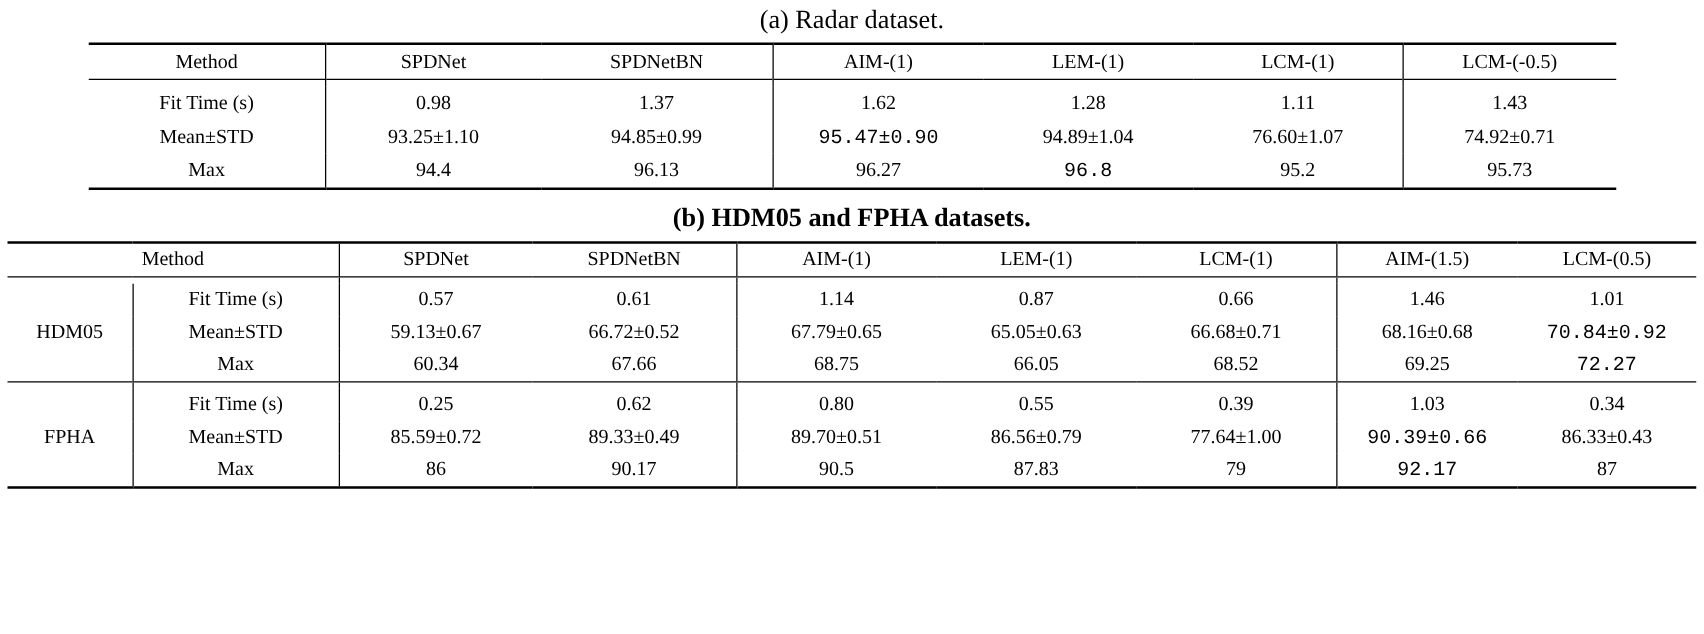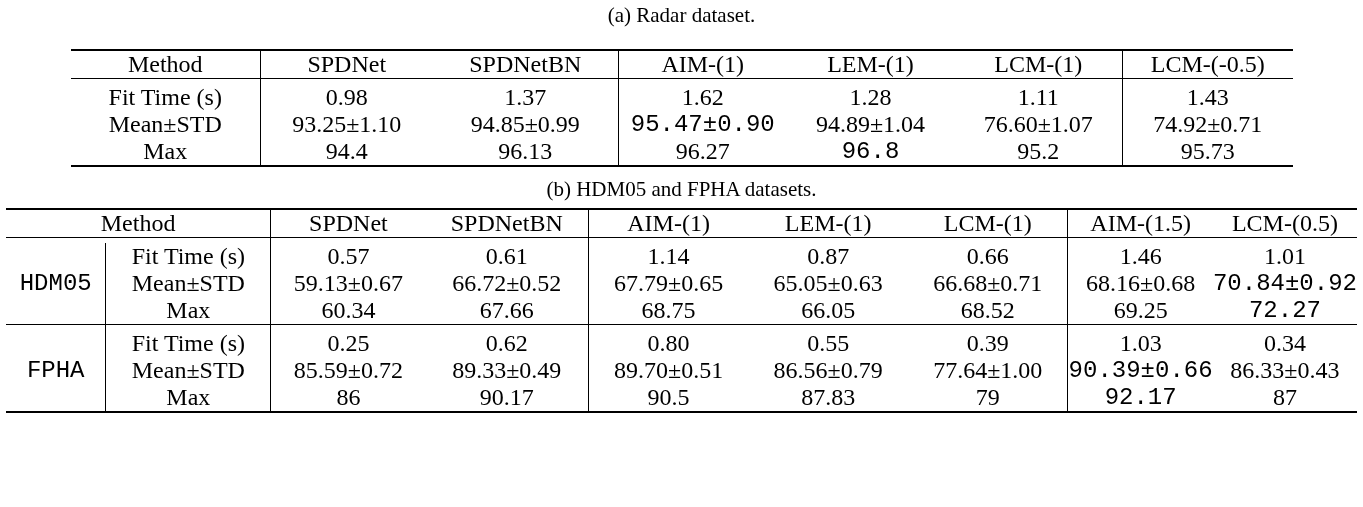--- a/index.html
+++ b/index.html
@@ -20,26 +20,26 @@
     height: 507px;
     box-sizing: border-box;
     padding: 0 6px;
   }
   .caption {
     text-align: center;
     font-size: 21px;
     line-height: 26px;
     font-family: "Liberation Serif", serif;
   }
-  .cap-a { margin: 2px 0 21px 0; }
-  .cap-b { margin: 4px 0 6px 0; }
+  .cap-a { margin: 2px 0 6px 0; }
+  .cap-b { margin: 4px 0 6px 0; font-weight: bold; }
 
   table.tbl {
     border-collapse: collapse;
-    font-size: 24px;
+    font-size: 16px;
     font-family: "Liberation Serif", serif;
   }
   table.tbl td, table.tbl th {
     padding: 0;
     font-weight: normal;
     text-align: center;
     vertical-align: middle;
   }
 
   
@@ -60,21 +60,20 @@
 
   
   .tbl-b {
     width: 1351px;
     margin: 0 auto;
   }
   .tbl-b td { height: 26px; }
   .rowlabel {
     text-align: center;
     padding: 0 8px;
-    font-family: Liberation Mono, monospace;
   }
   .sub-lbl {
     text-align: center;
     padding-right: 12px;
   }
   .bold { font-weight: bold; font-family: Liberation Mono, monospace; }
   .nowrap { white-space: nowrap; }
 </style>
 </head>
 <body>

